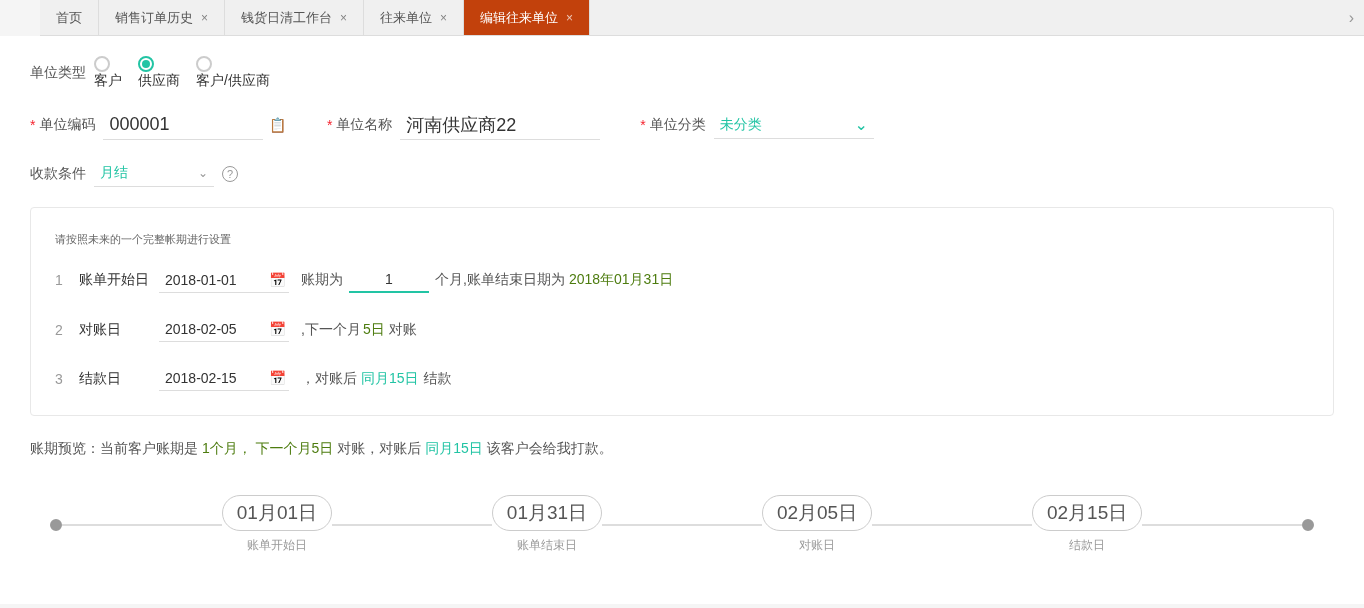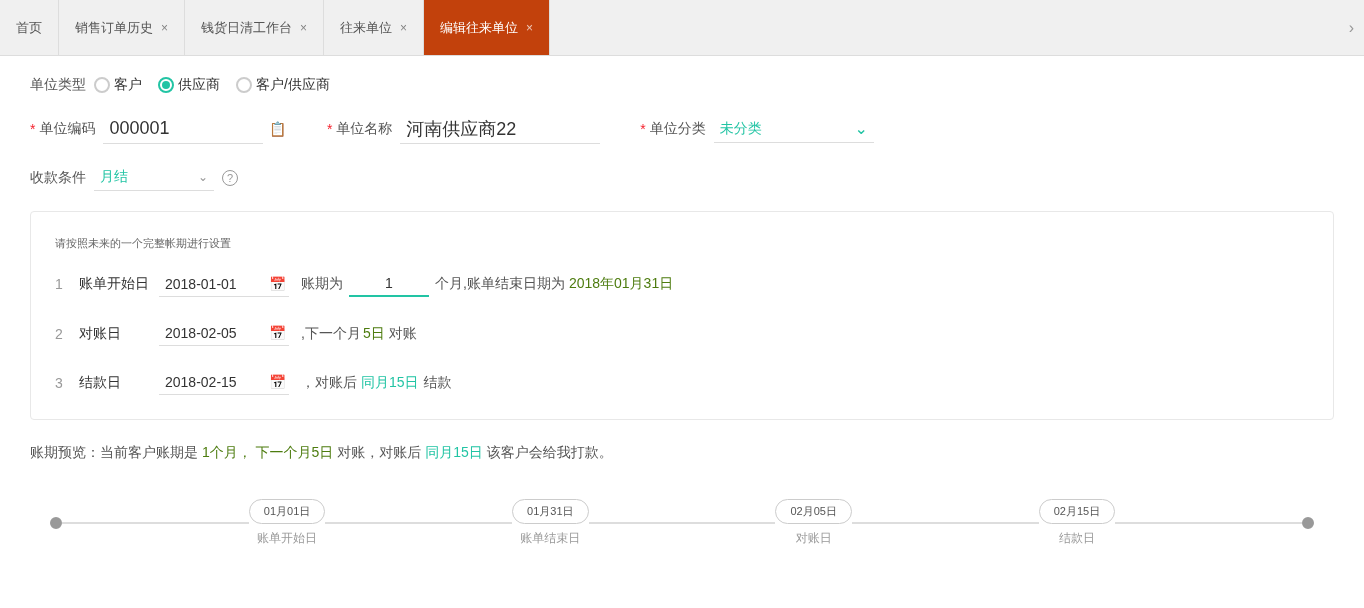--- a/index.html
+++ b/index.html
@@ -4,22 +4,23 @@
   <style>
     * { box-sizing: border-box; margin: 0; padding: 0; }
     body { font-family: "Microsoft YaHei", "PingFang SC", Arial, sans-serif; font-size: 14px; color: #333; background: #f5f5f5; }
 
     
     .tab-bar {
       display: flex;
       align-items: center;
       background: #f0f0f0;
       border-bottom: 1px solid #ddd;
-      height: 56px;
+      height: 36px;
       padding-left: 0;
+      margin-left: 40px;
     }
     .tab-item {
       display: flex;
       align-items: center;
       padding: 0 16px;
       height: 100%;
       font-size: 13px;
       cursor: pointer;
       color: #555;
       border-right: 1px solid #ddd;
@@ -82,23 +83,23 @@
       width: 160px;
     }
 
     
     .radio-group {
       display: flex;
       align-items: center;
     }
     .radio-item {
       display: flex;
-      align-items: center;
       margin-right: 16px;
       cursor: pointer;
+      flex-direction: column;
     }
     .radio-circle {
       width: 16px;
       height: 16px;
       border-radius: 50%;
       border: 2px solid #ccc;
       margin-right: 4px;
       display: flex;
       align-items: center;
       justify-content: center;
@@ -254,21 +255,21 @@
       border-radius: 50%;
       border: 2px solid #ccc;
       background: #fff;
     }
     .timeline-dot.start { border-color: #999; background: #999; }
     .timeline-dot.end { border-color: #999; background: #999; }
     .timeline-pill {
       border: 1px solid #ccc;
       border-radius: 20px;
       padding: 4px 14px;
-      font-size: 11px;
+      font-size: 19px;
       color: #555;
       background: #fff;
     }
     .timeline-sublabel {
       font-size: 12px;
       color: #999;
       margin-top: 6px;
       text-align: center;
       white-space: nowrap;
     }

